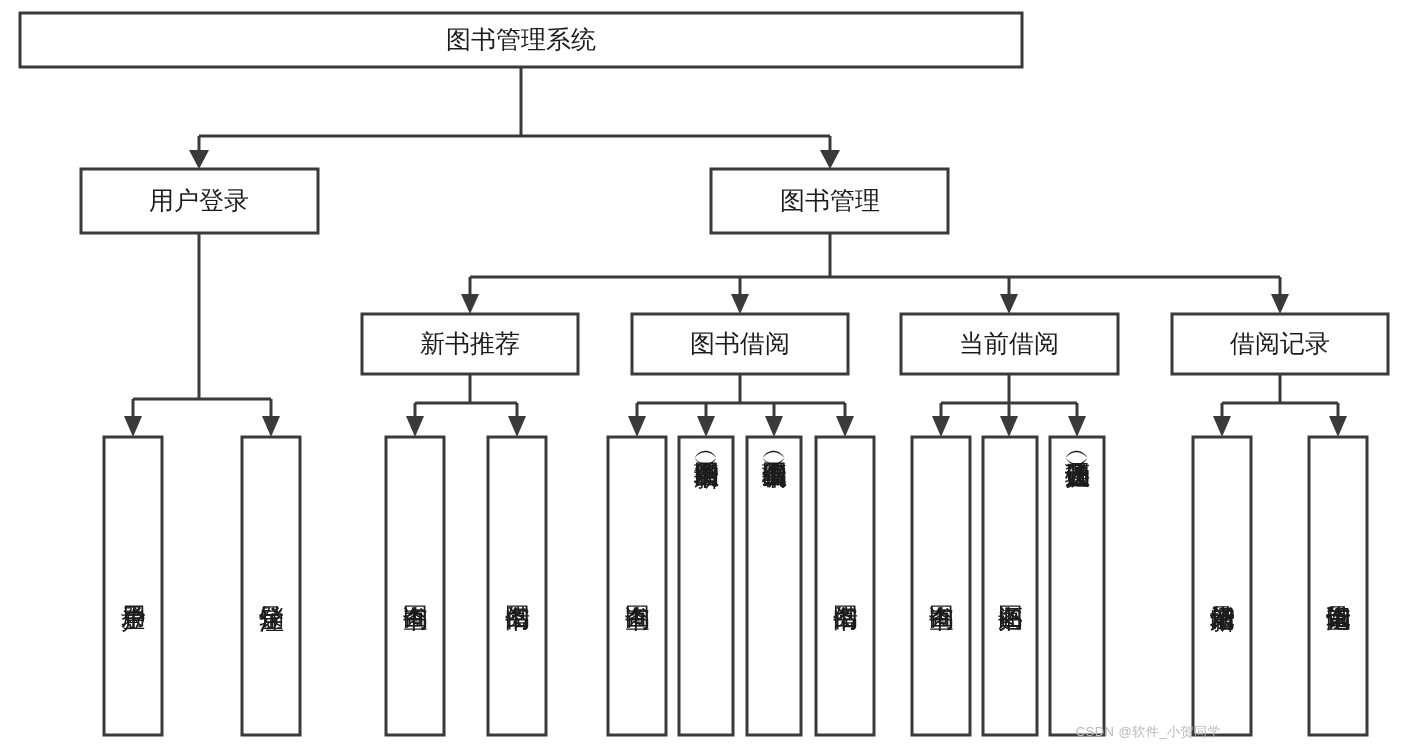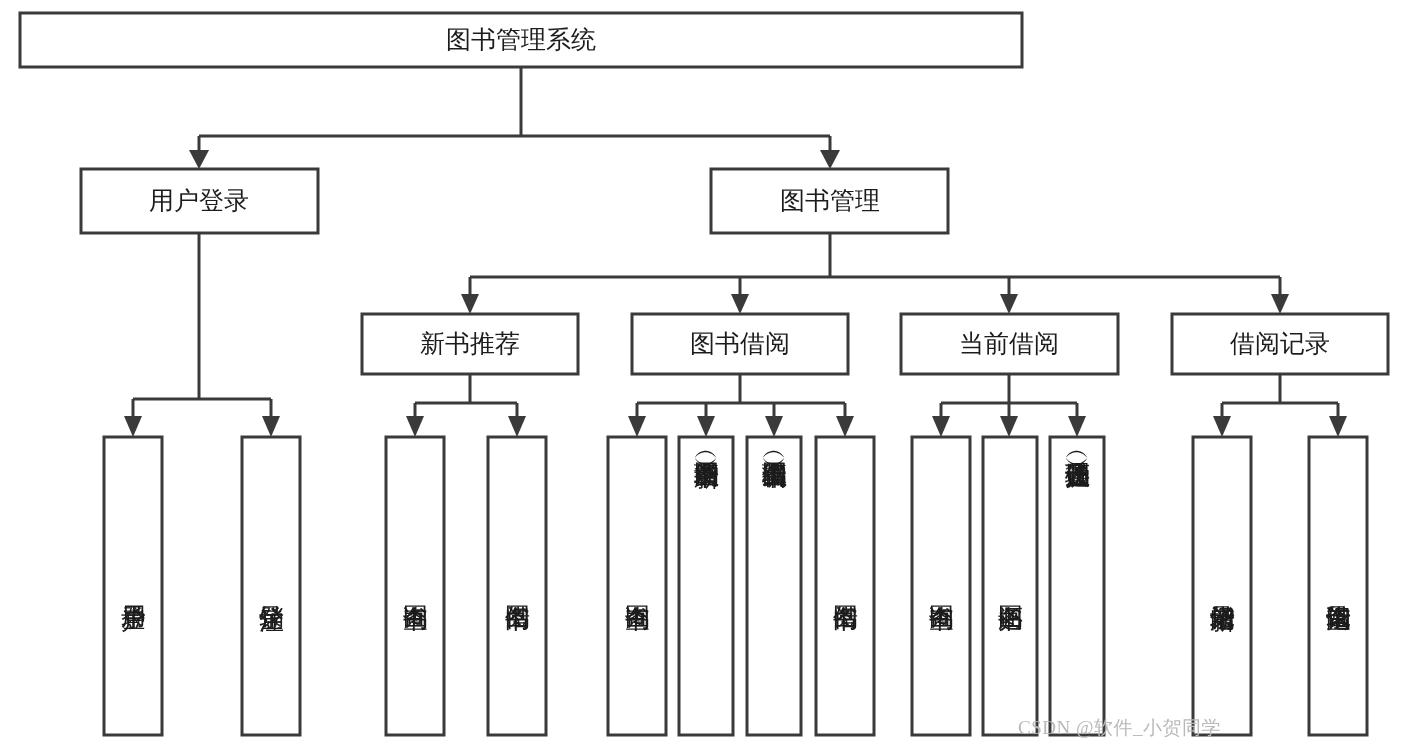--- a/index.html
+++ b/index.html
@@ -19,22 +19,22 @@
   .leaf-label{
     position:absolute;
     font-family:"DejaVu Sans","Liberation Sans",sans-serif;
     font-size:25px;color:#1c1c1c;line-height:1.04;
     writing-mode:vertical-rl;text-orientation:upright;
     display:flex;align-items:center;justify-content:center;
     white-space:nowrap;pointer-events:none;
   }
   #watermark{
     position:absolute;right:8px;bottom:6px;
-    font-family:Liberation Serif, serif;
-    font-size:19px;color:#b9b9b9;letter-spacing:.5px;white-space:nowrap;
+    font-family:Liberation Sans, sans-serif;
+    font-size:13px;color:#b9b9b9;letter-spacing:.5px;white-space:nowrap;
   }
 </style>
 </head>
 <body>
 
 <div id="diagram-root">
 
   <svg id="tree-svg" viewBox="0 0 1405 747">
     <defs>
       <marker id="arrow" viewBox="0 0 12 12" refX="6" refY="11" markerWidth="12" markerHeight="12" orient="auto-start-reverse">

